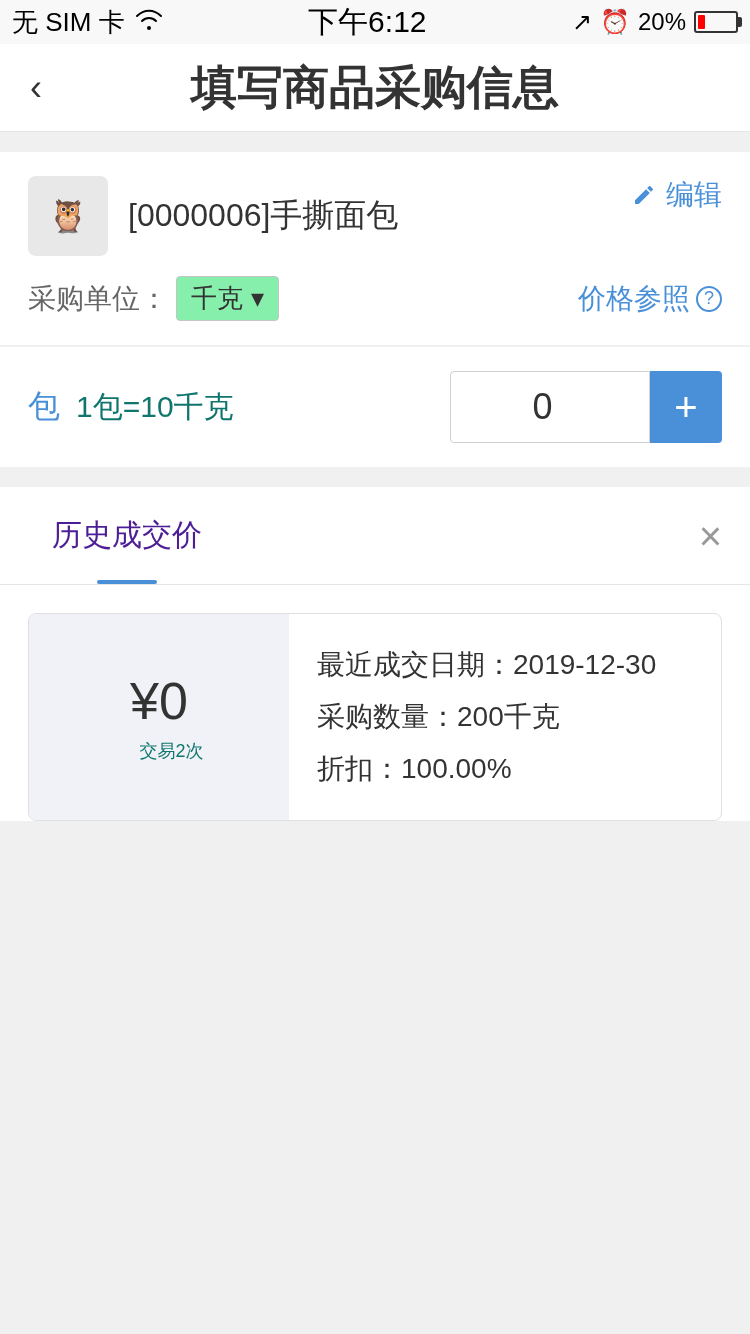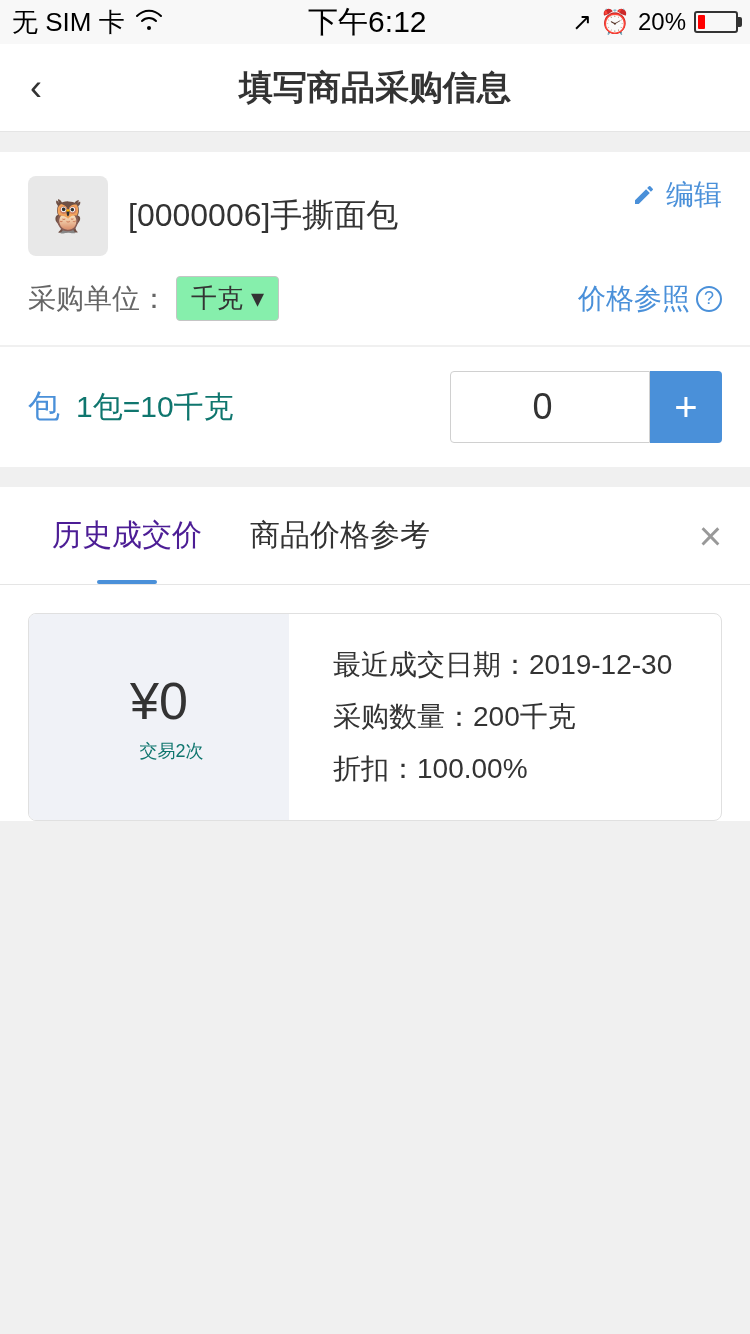--- a/index.html
+++ b/index.html
@@ -79,21 +79,21 @@
       border-bottom: 1px solid #e5e5e5;
     }
     .nav-back {
       position: absolute;
       left: 30px;
       font-size: 36px;
       color: #333;
       cursor: pointer;
     }
     .nav-title {
-      font-size: 34px;
+      font-size: 46px;
       font-weight: 600;
       color: #333;
     }
 
     
     .product-card {
       background: #fff;
       margin-top: 20px;
       padding: 24px 28px;
     }
@@ -299,21 +299,21 @@
       font-weight: 500;
     }
     .history-transactions {
       font-size: 18px;
       color: #0f766e;
       margin-top: 8px;
       margin-left: 25px;
     }
     .history-right {
       flex: 1;
-      padding: 32px 44px;
+      padding: 32px 28px;
       display: flex;
       flex-direction: column;
       gap: 14px;
     }
     .history-detail-row {
       font-size: 28px;
       color: #333;
     }
   </style>
 </head>
@@ -387,23 +387,20 @@
     <input class="quantity-input" type="number" value="0" style="">
     <button class="quantity-plus">+</button>
   </div>
 </div>
 
 <div class="panel-section">
   <div class="tabs-row">
     <div class="tab-item active">
       <span>历史成交价</span>
     </div>
-    <div class="tab-item">
-      <span>商品价格参考</span>
-    </div>
     <span class="close-btn">×</span>
   </div>
 
   <div class="history-card">
     <div class="history-left">
       <div class="history-price">
         <span>¥</span><span>0</span>
       </div>
       <div class="history-transactions">交易2次</div>
     </div>

